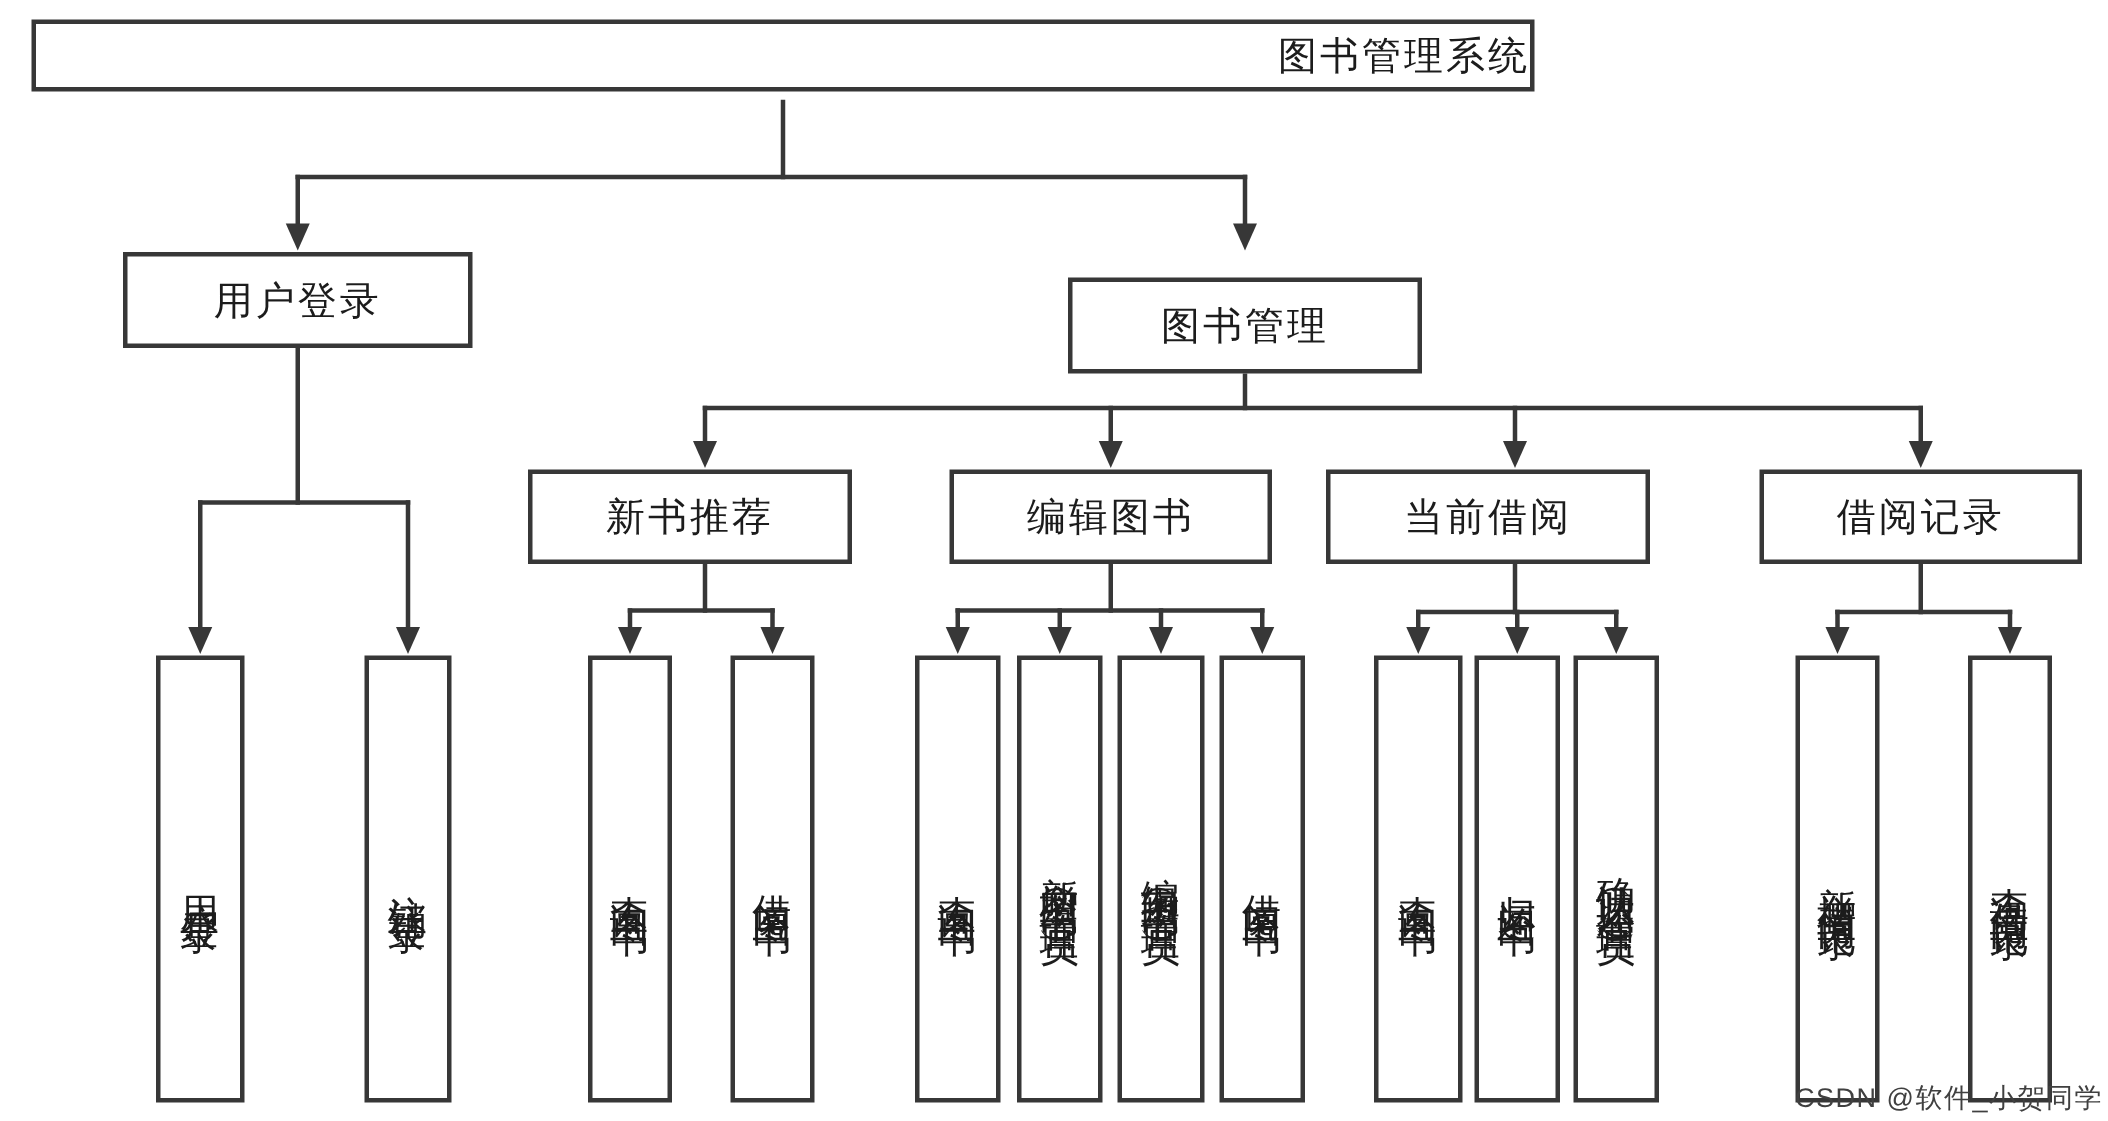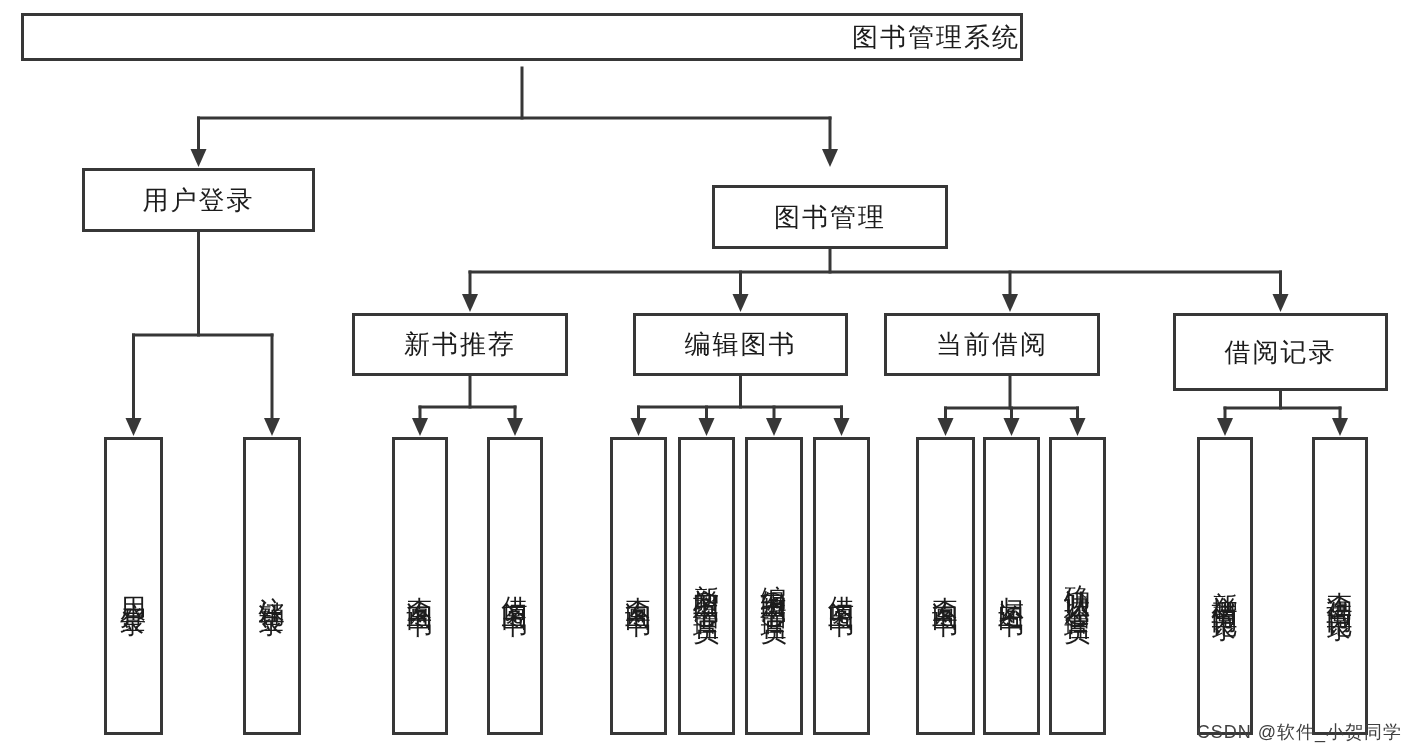--- a/index.html
+++ b/index.html
@@ -126,21 +126,21 @@
       </div>
       <div class="node node-h" style="left: 352px; top: 313px; width: 216px; height: 63px;">
         <span>新书推荐</span>
       </div>
       <div class="node node-h" style="left: 633px; top: 313px; width: 215px; height: 63px;">
         <span>编辑图书</span>
       </div>
       <div class="node node-h" style="left: 884px; top: 313px; width: 216px; height: 63px;">
         <span>当前借阅</span>
       </div>
-      <div class="node node-h" style="left: 1173px; top: 313px; width: 215px; height: 78px;">
+      <div class="node node-h" style="left: 1173px; top: 313px; width: 215px; height: 63px;">
         <span>借阅记录</span>
       </div>
       <div class="node node-v" style="left: 104px; top: 437px; width: 59px; height: 298px;">
         <span>用户登录</span>
       </div>
       <div class="node node-v" style="left: 243px; top: 437px; width: 58px; height: 298px;">
         <span>注销登录</span>
       </div>
       <div class="node node-v" style="left: 392px; top: 437px; width: 56px; height: 298px;">
         <span>查询图书</span>

